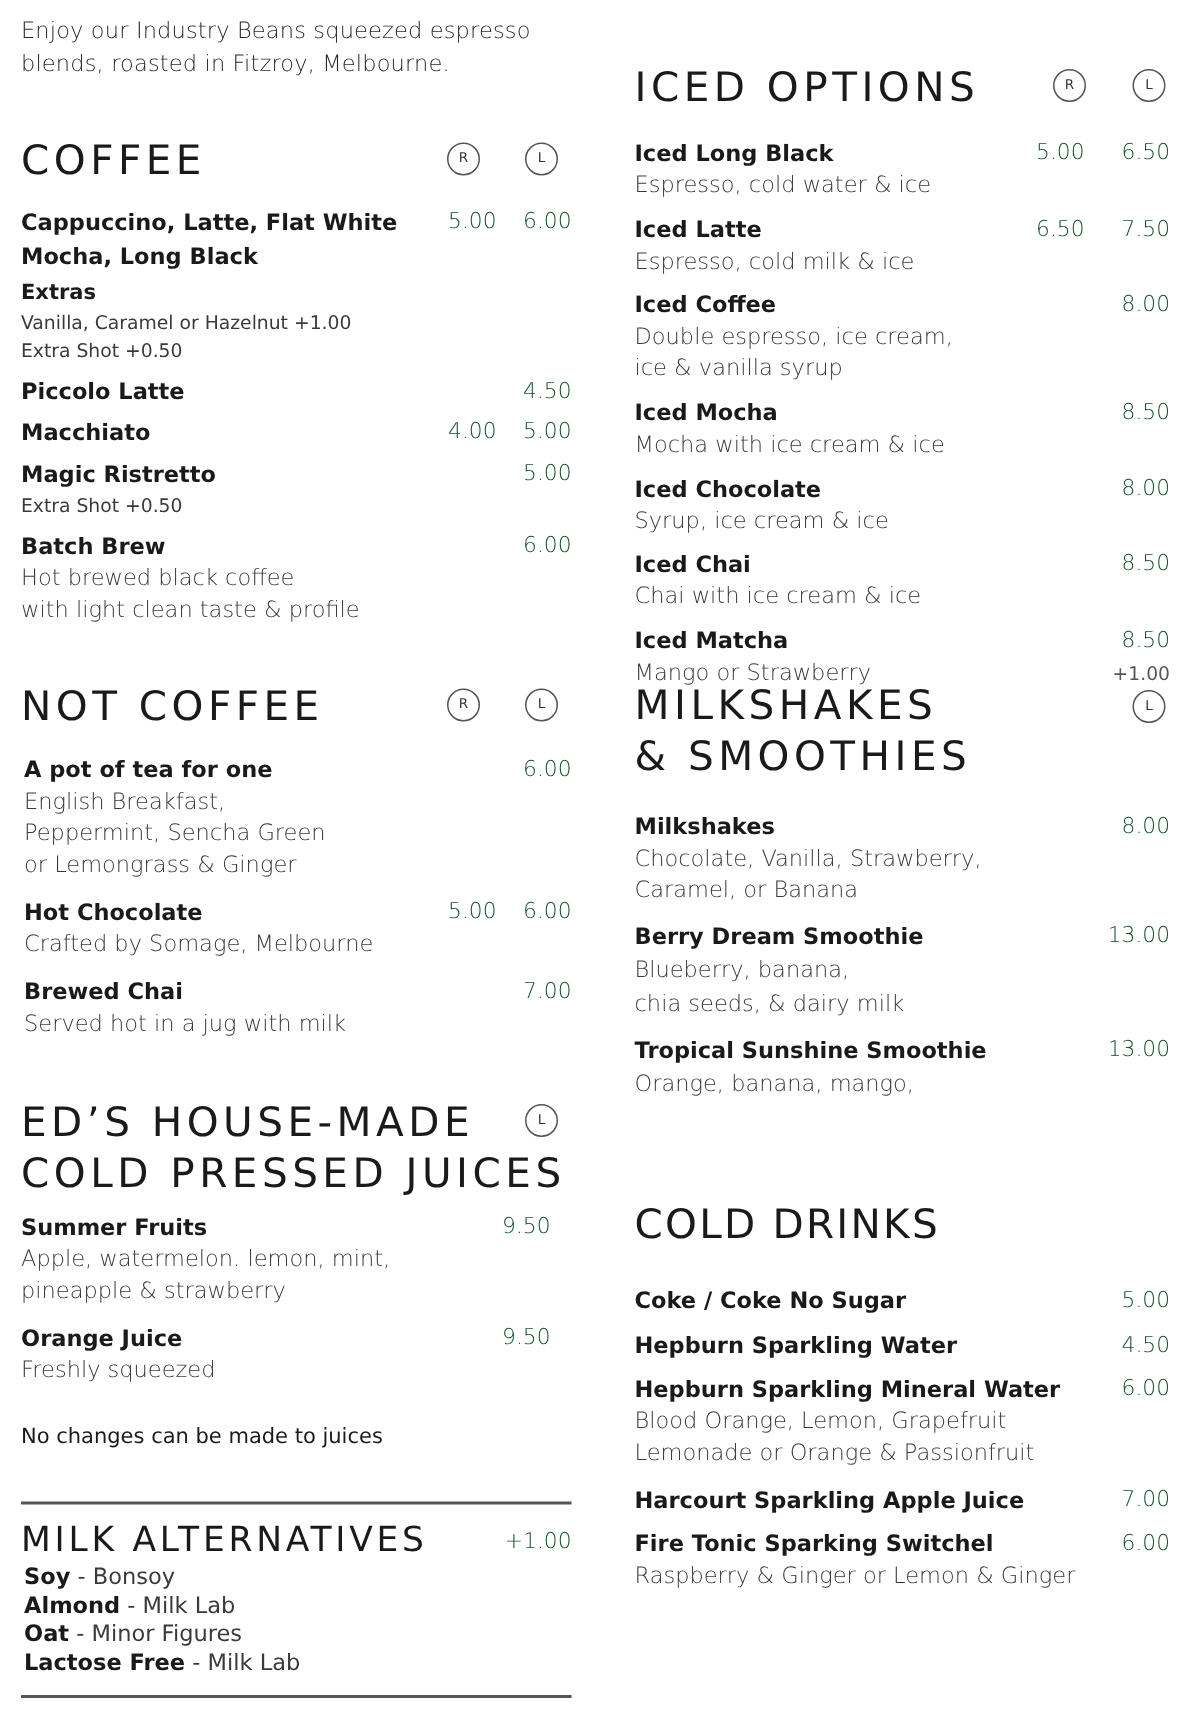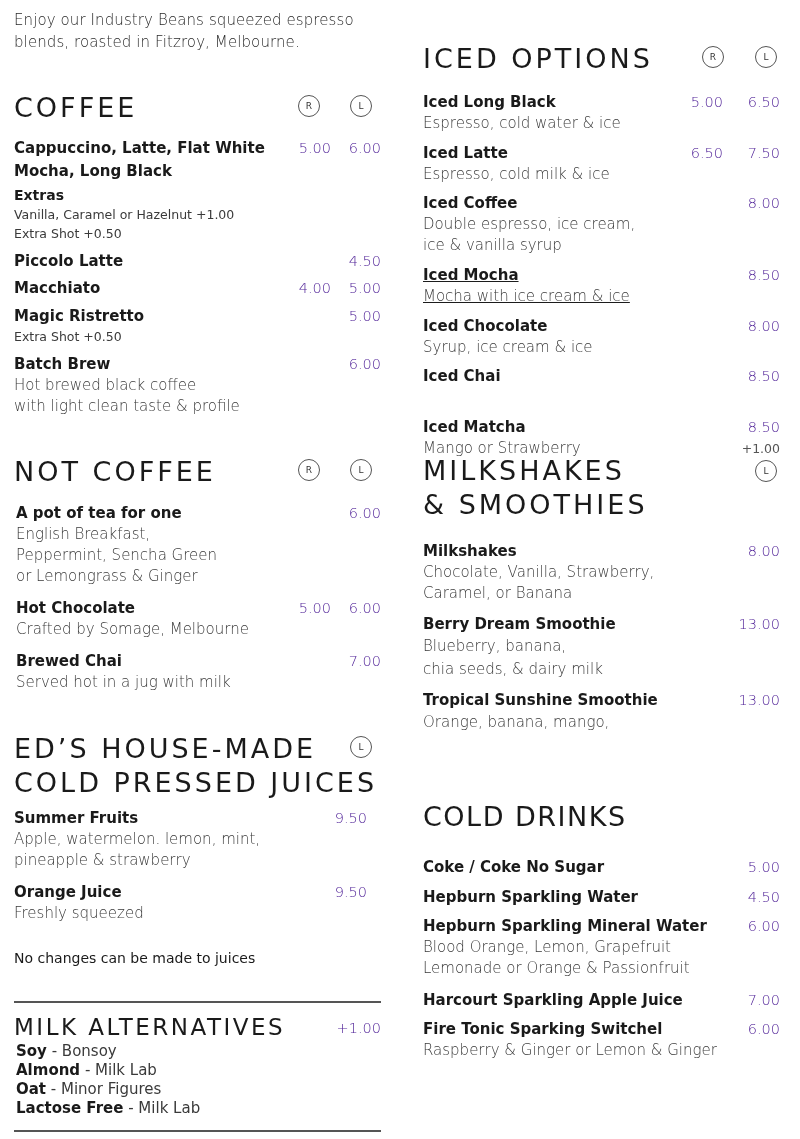--- a/index.html
+++ b/index.html
@@ -16,21 +16,21 @@
   .badge { position: absolute; width: 22px; height: 22px; border: 1px solid #555; border-radius: 50%;
            font-size: 9px; line-height: 20px; text-align: center; color: #333; top: 4px; }
   .badge.r { right: 61px; }
   .badge.l { right: 9px; }
 
   .item { position: absolute; left: 0; right: 0; }
   .name { font-size: 15px; font-weight: 600; color: #1a1a1a; line-height: 22px; white-space: nowrap; }
   .desc { font-size: 15px; color: #3a3a3a; line-height: 21px; font-weight: 300; white-space: nowrap; }
   .small { font-size: 12.5px; color: #3a3a3a; line-height: 19px; white-space: nowrap; }
   .extras-head { font-size: 14px; font-weight: 600; color: #1a1a1a; line-height: 20px; }
-  .price { position: absolute; font-size: 14.5px; color: #4c1d95; line-height: 22px; text-align: right; width: 50px; top: 0; font-weight: 300; }
+  .price { position: absolute; font-size: 14.5px; color: #14532d; line-height: 22px; text-align: right; width: 50px; top: 0; font-weight: 300; }
   .price.r { right: 50px; }
   .price.l { right: 0px; }
   .addon { position: absolute; right: 0; font-size: 12.5px; color: #555; text-align: right; }
   .note { font-size: 14px; color: #1a1a1a; line-height: 20px; font-weight: 500; }
 
   .rule { position: absolute; left: 0; width: 367px; height: 2px; background: #555; }
   .milk-line { font-size: 15px; line-height: 19px; color: #3a3a3a; white-space: nowrap; }
   .milk-line b { font-weight: 600; color: #1a1a1a; }
 </style>
 </head>
@@ -158,33 +158,34 @@
       <div class="price r" style="right:57px;">6.50</div>
       <div class="price l">7.50</div>
       <div class="desc">Espresso, cold milk &amp; ice</div>
     </div>
     <div class="item" style="top:150px;">
       <div class="name">Iced Coffee</div>
       <div class="price l">8.00</div>
       <div class="desc">Double espresso, ice cream,</div>
       <div class="desc">ice &amp; vanilla syrup</div>
     </div>
-    <div class="item" style="top:222px;text-decoration:underline;">
+    <div class="item" style="top:222px;">
       <div class="name">Iced Mocha</div>
       <div class="price l">8.50</div>
       <div class="desc">Mocha with ice cream &amp; ice</div>
     </div>
     <div class="item" style="top:273px;">
       <div class="name">Iced Chocolate</div>
       <div class="price l">8.00</div>
       <div class="desc">Syrup, ice cream &amp; ice</div>
     </div>
     <div class="item" style="top:323px;">
       <div class="name">Iced Chai</div>
       <div class="price l">8.50</div>
+      <div class="desc">Chai with ice cream &amp; ice</div>
     </div>
     <div class="item" style="top:374px;">
       <div class="name">Iced Matcha</div>
       <div class="price l">8.50</div>
       <div class="desc">Mango or Strawberry</div>
       <div class="addon" style="top:25px;">+1.00</div>
     </div>
   </div>
 
   <div class="sec" style="top:454px;">

